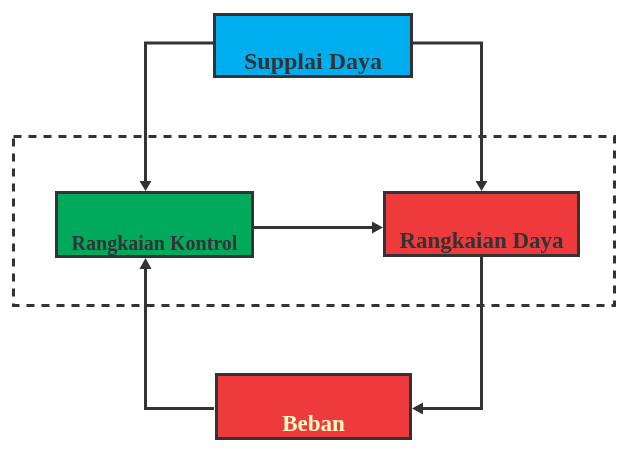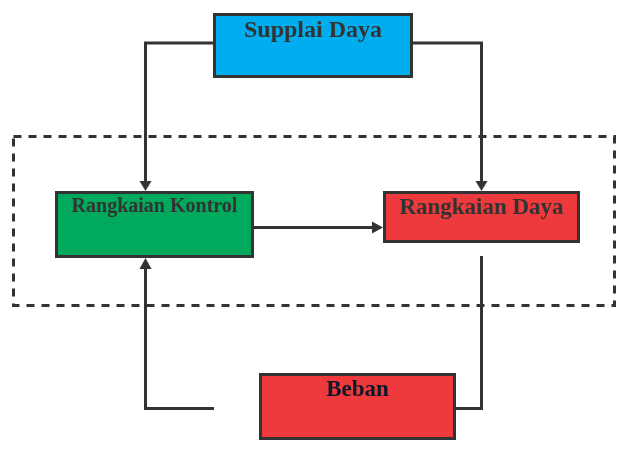--- a/index.html
+++ b/index.html
@@ -20,30 +20,30 @@
     left: 0;
     top: 0;
     width: 637px;
     height: 456px;
   }
   .block {
     position: absolute;
     box-sizing: border-box;
     border: 3px solid #333333;
     display: flex;
-    align-items: flex-start;
+    align-items: flex-end;
     justify-content: center;
     font-weight: bold;
     color: #333333;
     white-space: nowrap;
     z-index: 2;
   }
   .block-supplai   { left: 213px; top: 13px;  width: 200px; height: 65px; font-size: 24px; }
   .block-kontrol   { left: 55px;  top: 191px; width: 199px; height: 67px; font-size: 20px; }
-  .block-daya      { left: 383px; top: 191px; width: 197px; height: 52px; font-size: 23px; }
+  .block-daya      { left: 383px; top: 191px; width: 197px; height: 66px; font-size: 23px; }
   .block-beban     { left: 215px; top: 373px; width: 197px; height: 67px; font-size: 23px; }
   .wire   { fill: none; stroke-width: 3; }
   .dashed { fill: none; stroke-width: 3; stroke-dasharray: 8 7; }
 </style>
 </head>
 <body>
 
 <div class="canvas" style="background: rgb(255, 255, 255);">
 
   <svg class="connector-layer" width="637" height="456" viewBox="0 0 637 456" xmlns="http://www.w3.org/2000/svg">
@@ -71,17 +71,17 @@
   </div>
 
   <div class="block block-kontrol" style="background: rgb(0, 169, 92); border-color: rgb(51, 51, 51); color: rgb(51, 51, 51);">
     <span>Rangkaian Kontrol</span>
   </div>
 
   <div class="block block-daya" style="background: rgb(238, 58, 60); border-color: rgb(51, 51, 51); color: rgb(51, 51, 51);">
     <span>Rangkaian Daya</span>
   </div>
 
-  <div class="block block-beban" style="background: rgb(238, 58, 60); border-color: rgb(51, 51, 51); color: #0f172a; margin-left: 44px;">
+  <div class="block block-beban" style="background: rgb(238, 58, 60); border-color: rgb(51, 51, 51); color: #fef9c3;">
     <span>Beban</span>
   </div>
 
 </div>
 
 </body></html>

